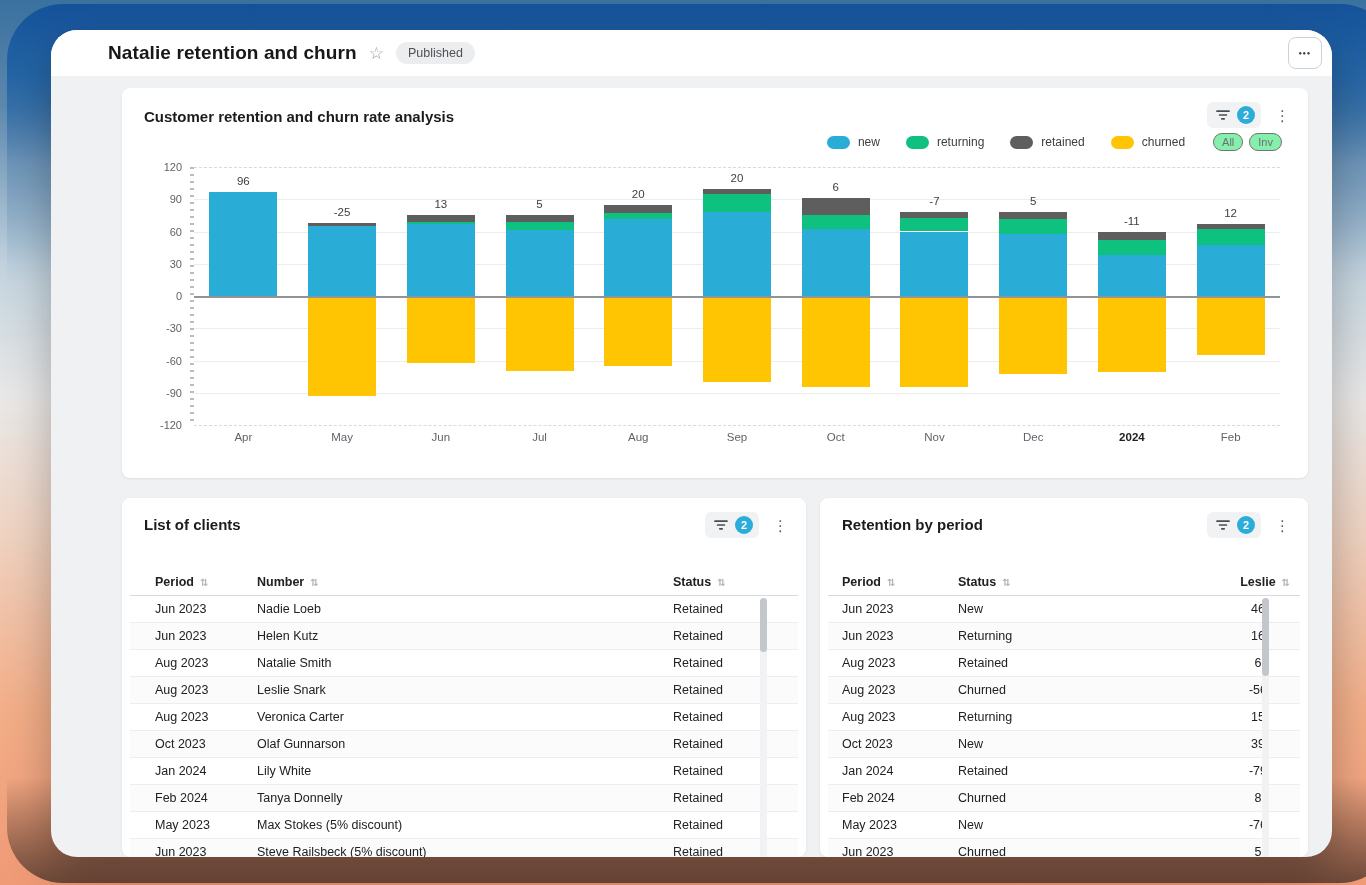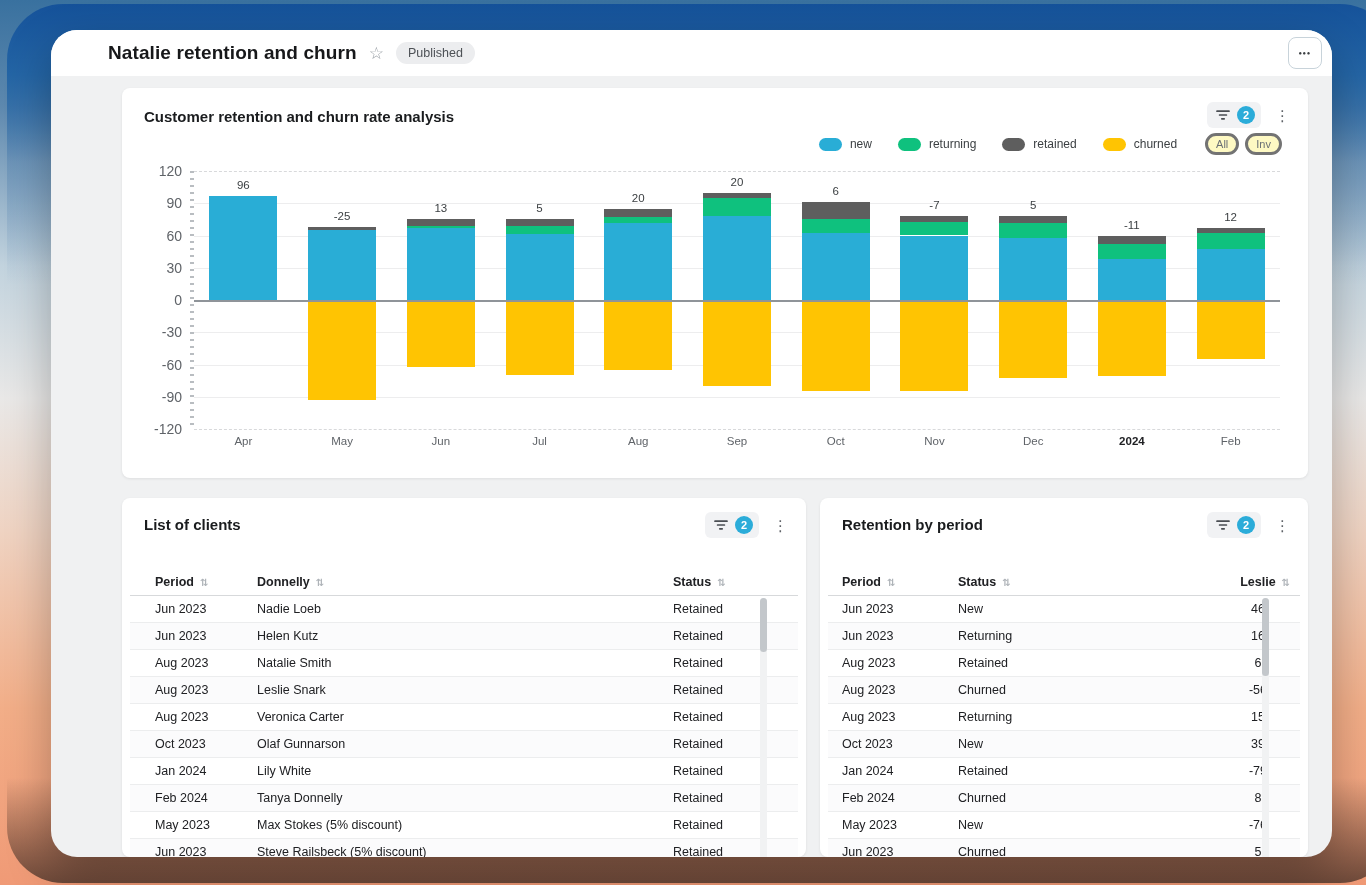--- a/index.html
+++ b/index.html
@@ -58,27 +58,27 @@
     font-size:11px; font-weight:700; display:flex; align-items:center; justify-content:center;
   }
   .kebab { color:#5F6368; font-size:15px; cursor:pointer; padding:0 4px; line-height:1; }
   
   .legend-row { display:flex; justify-content:flex-end; align-items:center; gap:26px; margin-top:8px; padding-right:4px; }
   .legend-item { display:flex; align-items:center; gap:8px; cursor:pointer; }
   .legend-swatch { width:23px; height:13px; border-radius:7px; }
   .legend-label { font-size:12px; color:#3C4043; }
   .toggle-pills { display:flex; gap:6px; margin-left:2px; }
   .toggle-pill {
-    border:3px solid #737373; background:#fef9c3; color:#6B7075; font-size:11px;
+    border:1px solid #737373; background:#86efac; color:#6B7075; font-size:11px;
     border-radius:11px; padding:2px 8px; cursor:pointer; font-family:inherit;
   }
   
   .chart-wrap { display:flex; margin-top:16px; }
   .y-axis { width:46px; position:relative; height:258px; }
-  .y-tick-label { position:absolute; right:8px; transform:translateY(-50%); font-size:14px; color:#5F6368; }
+  .y-tick-label { position:absolute; right:8px; transform:translateY(-50%); font-size:11px; color:#5F6368; }
   .tick-strip {
     width:4px; height:258px;
     background-image: repeating-linear-gradient(to bottom, #B9BDC1 0 2px, transparent 2px 7px);
   }
   .plot { flex:1; position:relative; height:258px; margin-right:6px; }
   .gridline { position:absolute; left:0; right:0; height:0; }
   .gridline.minor { border-top:1px solid #EDEDEE; }
   .gridline.dashed { border-top:1px dashed #D8D9DB; }
   .gridline.zero { border-top:2px solid #8F9499; z-index:3; }
   .bar-col { position:absolute; top:0; height:258px; }
@@ -297,21 +297,21 @@
           </div>
           <span class="kebab">⋮</span>
         </div>
         <div class="tbl" id="clients-tbl">
             <div class="tbl-header grid-left">
               <div class="th">
                 <span>Period</span>
                 <span class="sort-icon">⇅</span>
               </div>
               <div class="th">
-                <span>Donnelly</span>
+                <span>Number</span>
                 <span class="sort-icon">⇅</span>
               </div>
               <div class="th">
                 <span>Status</span>
                 <span class="sort-icon">⇅</span>
               </div>
             </div>
             <div class="rows">
               <div class="tr grid-left">
                 <div class="td">Jun 2023</div>

